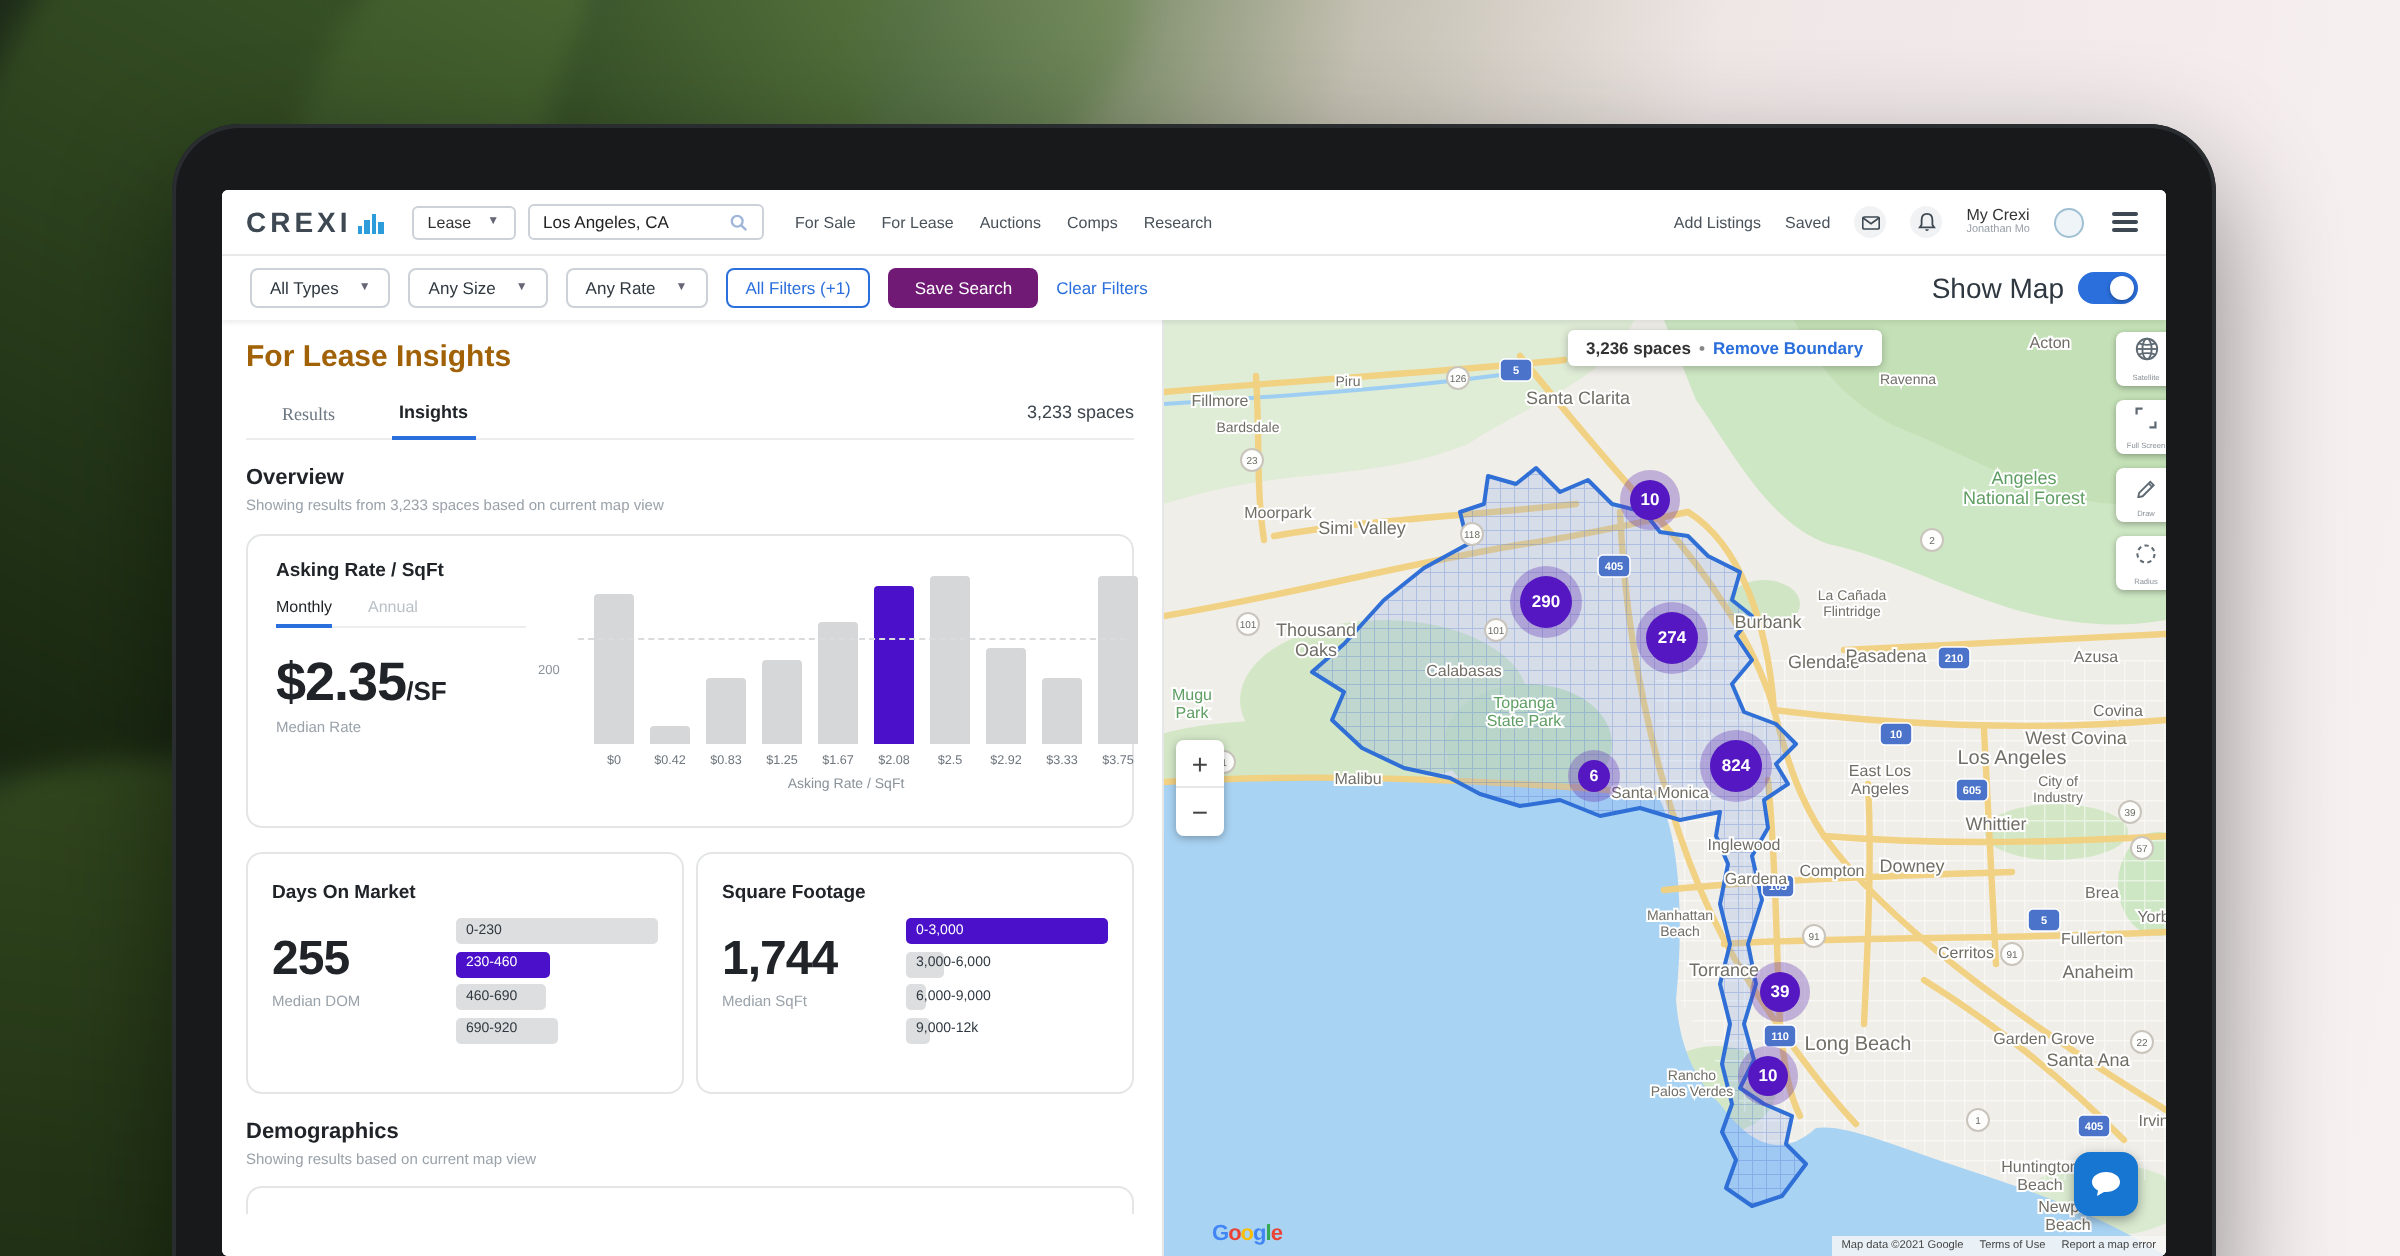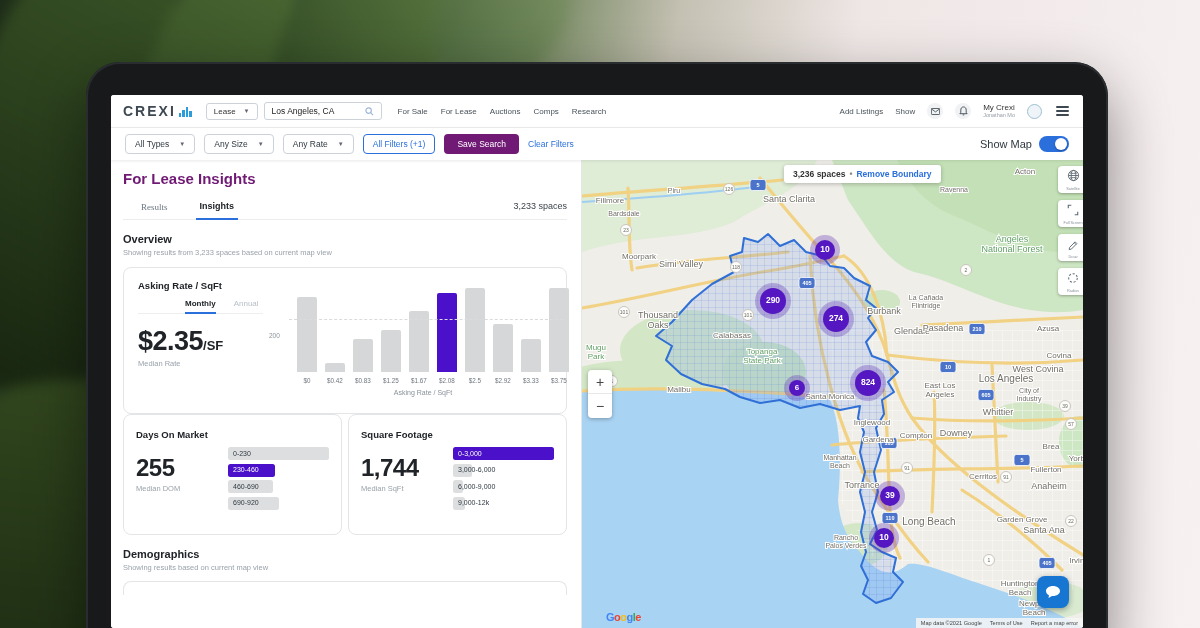--- a/index.html
+++ b/index.html
@@ -41,59 +41,59 @@
   .avatar { width:15px; height:15px; border-radius:50%; border:1.5px solid #9fc0d2; background:#eef4f8; }
   .burger { display:flex; flex-direction:column; gap:2.5px; cursor:pointer; padding:2px; }
   .burger i { display:block; width:13px; height:1.6px; background:#3d4852; border-radius:1px; }
 
   
   .filterbar { height:32px; display:flex; align-items:center; gap:9px; padding:0 14px; background:#fff; box-shadow:0 1px 3px rgba(0,0,0,.09); position:relative; z-index:5; }
   .pill { display:flex; align-items:center; gap:10px; border:1px solid #ccd2d8; border-radius:4px; padding:4px 9px; font-size:8.5px; color:#2f3840; cursor:pointer; background:#fff; }
   .pill.blue { border-color:#2a6fdb; color:#2a6fdb; }
   .btn-solid { background:#701a75; color:#fff; border:none; border-radius:4px; padding:5px 13px; font-size:8.5px; cursor:pointer; font-family:inherit; }
   .link-blue { color:#2a6fdb; font-size:8.5px; cursor:pointer;text-align:center; }
-  .showmap { margin-left:auto; display:flex; align-items:center; gap:7px; font-size:11px; color:#2f3840; }
+  .showmap { margin-left:auto; display:flex; align-items:center; gap:7px; font-size:14px; color:#2f3840; }
   .toggle { width:30px; height:16px; border-radius:9px; background:#2a6fdb; position:relative; cursor:pointer; }
   .toggle .knob { position:absolute; right:2px; top:2px; width:12px; height:12px; border-radius:50%; background:#fff; box-shadow:0 1px 2px rgba(0,0,0,.3); }
 
   
   .main { display:flex; height:468px; }
   .panel { width:471px; background:#fff; border-right:1px solid #e4e6e8; padding:10px 14px 0 12px; overflow:hidden; }
-  .page-title { font-size:15px; font-weight:bold; color:#701a75; }
+  .page-title { font-size:15px; font-weight:bold; color:#a16207; }
   .tabs-row { display:flex; align-items:flex-end; margin-top:14px; border-bottom:1px solid #ececec; position:relative; }
   .tab { font-size:9px; color:#6b7680; padding:0 4px 7px 4px; margin-left:24px; cursor:pointer; }
   .tab:first-child { margin-left:14px;font-family:Liberation Serif, serif; }
   .tab.active { color:#202428; font-weight:bold; border-bottom:2px solid #2a6fdb; margin-bottom:-1px; }
   .spaces { margin-left:auto; font-size:9px; color:#3c444c; padding-bottom:8px; }
   .sec-title { font-size:11px; font-weight:bold; color:#202428; margin-top:13px; }
   .sec-sub { font-size:7.5px; color:#9aa2aa; margin-top:3px; }
 
   .card { border:1px solid #e3e5e7; border-radius:8px; background:#fff; }
   .card-rate { margin-top:10px; height:147px; display:flex; padding:12px 14px 8px 14px; }
   .rate-left { width:138px; }
   .card-h { font-size:9.5px; font-weight:bold; color:#202428; }
   .mini-tabs { display:flex; gap:18px; margin-top:8px; border-bottom:1px solid #eee; width:125px; }
   .mini-tab { font-size:8px; padding-bottom:4px; cursor:pointer; }
-  .mini-tab.active { color:#202428; font-weight:bold; border-bottom:2px solid #2a6fdb; margin-bottom:-1px;margin-left:47px; }
+  .mini-tab.active { color:#202428; font-weight:normal; border-bottom:2px solid #2a6fdb; margin-bottom:-1px; }
   .mini-tab.idle { color:#b9c0c7; }
   .price-row { margin-top:12px; color:#202428; }
   .price-big { font-size:27px; font-weight:bold; letter-spacing:-.5px; }
   .price-unit { font-size:13px; font-weight:bold; }
   .median-lab { font-size:7.5px; color:#9aa2aa; margin-top:2px; }
   .rate-chart { flex:1; position:relative; padding:6px 0 0 34px; }
   .rate-plot { height:86px; display:flex; align-items:flex-end; gap:8px; position:relative; }
   .rate-grid { position:absolute; left:-8px; right:6px; border-top:1px dashed #d9dbdd; }
   .rate-ytick { position:absolute; font-size:6.5px; color:#8a9299; left:6px; }
   .rate-bar { width:20px; background:#d5d7d9; border-radius:2px 2px 0 0; }
   .rate-bar.hl { background:#4b10c9; }
   .rate-xrow { display:flex; gap:8px; margin-top:5px; }
   .rate-x { width:20px; text-align:center; font-size:6.3px; color:#6e767e; }
   .rate-xlabel { text-align:center; font-size:7px; color:#8a9299; margin-top:5px; padding-right:20px; }
 
-  .cards-row { display:flex; gap:6px; }
+  .cards-row { display:flex; gap:6px; margin-top:12px; }
   .card-stat { width:219px; height:121px; padding:14px 12px; display:flex; }
   .stat-left { width:92px; }
   .stat-num { font-size:24px; font-weight:bold; color:#202428; margin-top:14px; letter-spacing:-.5px; }
   .stat-lab { font-size:7.5px; color:#9aa2aa; margin-top:2px; }
   .hbars { flex:1; margin-top:18px; }
   .hrow { position:relative; height:13px; margin-bottom:3.5px; }
   .hbar { height:13px; border-radius:2.5px; background:#dcdedf; }
   .hbar.hl { background:#4b10c9; }
   .hlabel { position:absolute; left:5px; top:2.5px; font-size:7px; color:#2f3840; white-space:nowrap; }
   .hlabel.onhl { color:#fff; }
@@ -152,21 +152,21 @@
     </div>
     <div class="nav-links" id="nav-links">
           <span>For Sale</span>
           <span>For Lease</span>
           <span>Auctions</span>
           <span>Comps</span>
           <span>Research</span>
         </div>
     <div class="nav-right">
       <span class="txt">Add Listings</span>
-      <span class="txt">Show</span>
+      <span class="txt">Saved</span>
       <span class="icon-circ">
         <svg width="9" height="7" viewBox="0 0 12 9">
               <rect x="0.5" y="0.5" width="11" height="8" rx="1" fill="none" stroke="#3d4852" stroke-width="1.1"></rect>
               <path d="M0.5,1 L6,5 L11.5,1" fill="none" stroke="#3d4852" stroke-width="1.1"></path>
             </svg>
       </span>
       <span class="icon-circ">
         <svg width="9" height="10" viewBox="0 0 10 11">
               <path d="M5,1 C3,1 2,2.5 2,4.5 L2,7 L1,8.5 L9,8.5 L8,7 L8,4.5 C8,2.5 7,1 5,1 Z" fill="none" stroke="#3d4852" stroke-width="1"></path>
               <path d="M4,9.5 a1,1 0 0 0 2,0" fill="#3d4852"></path>

